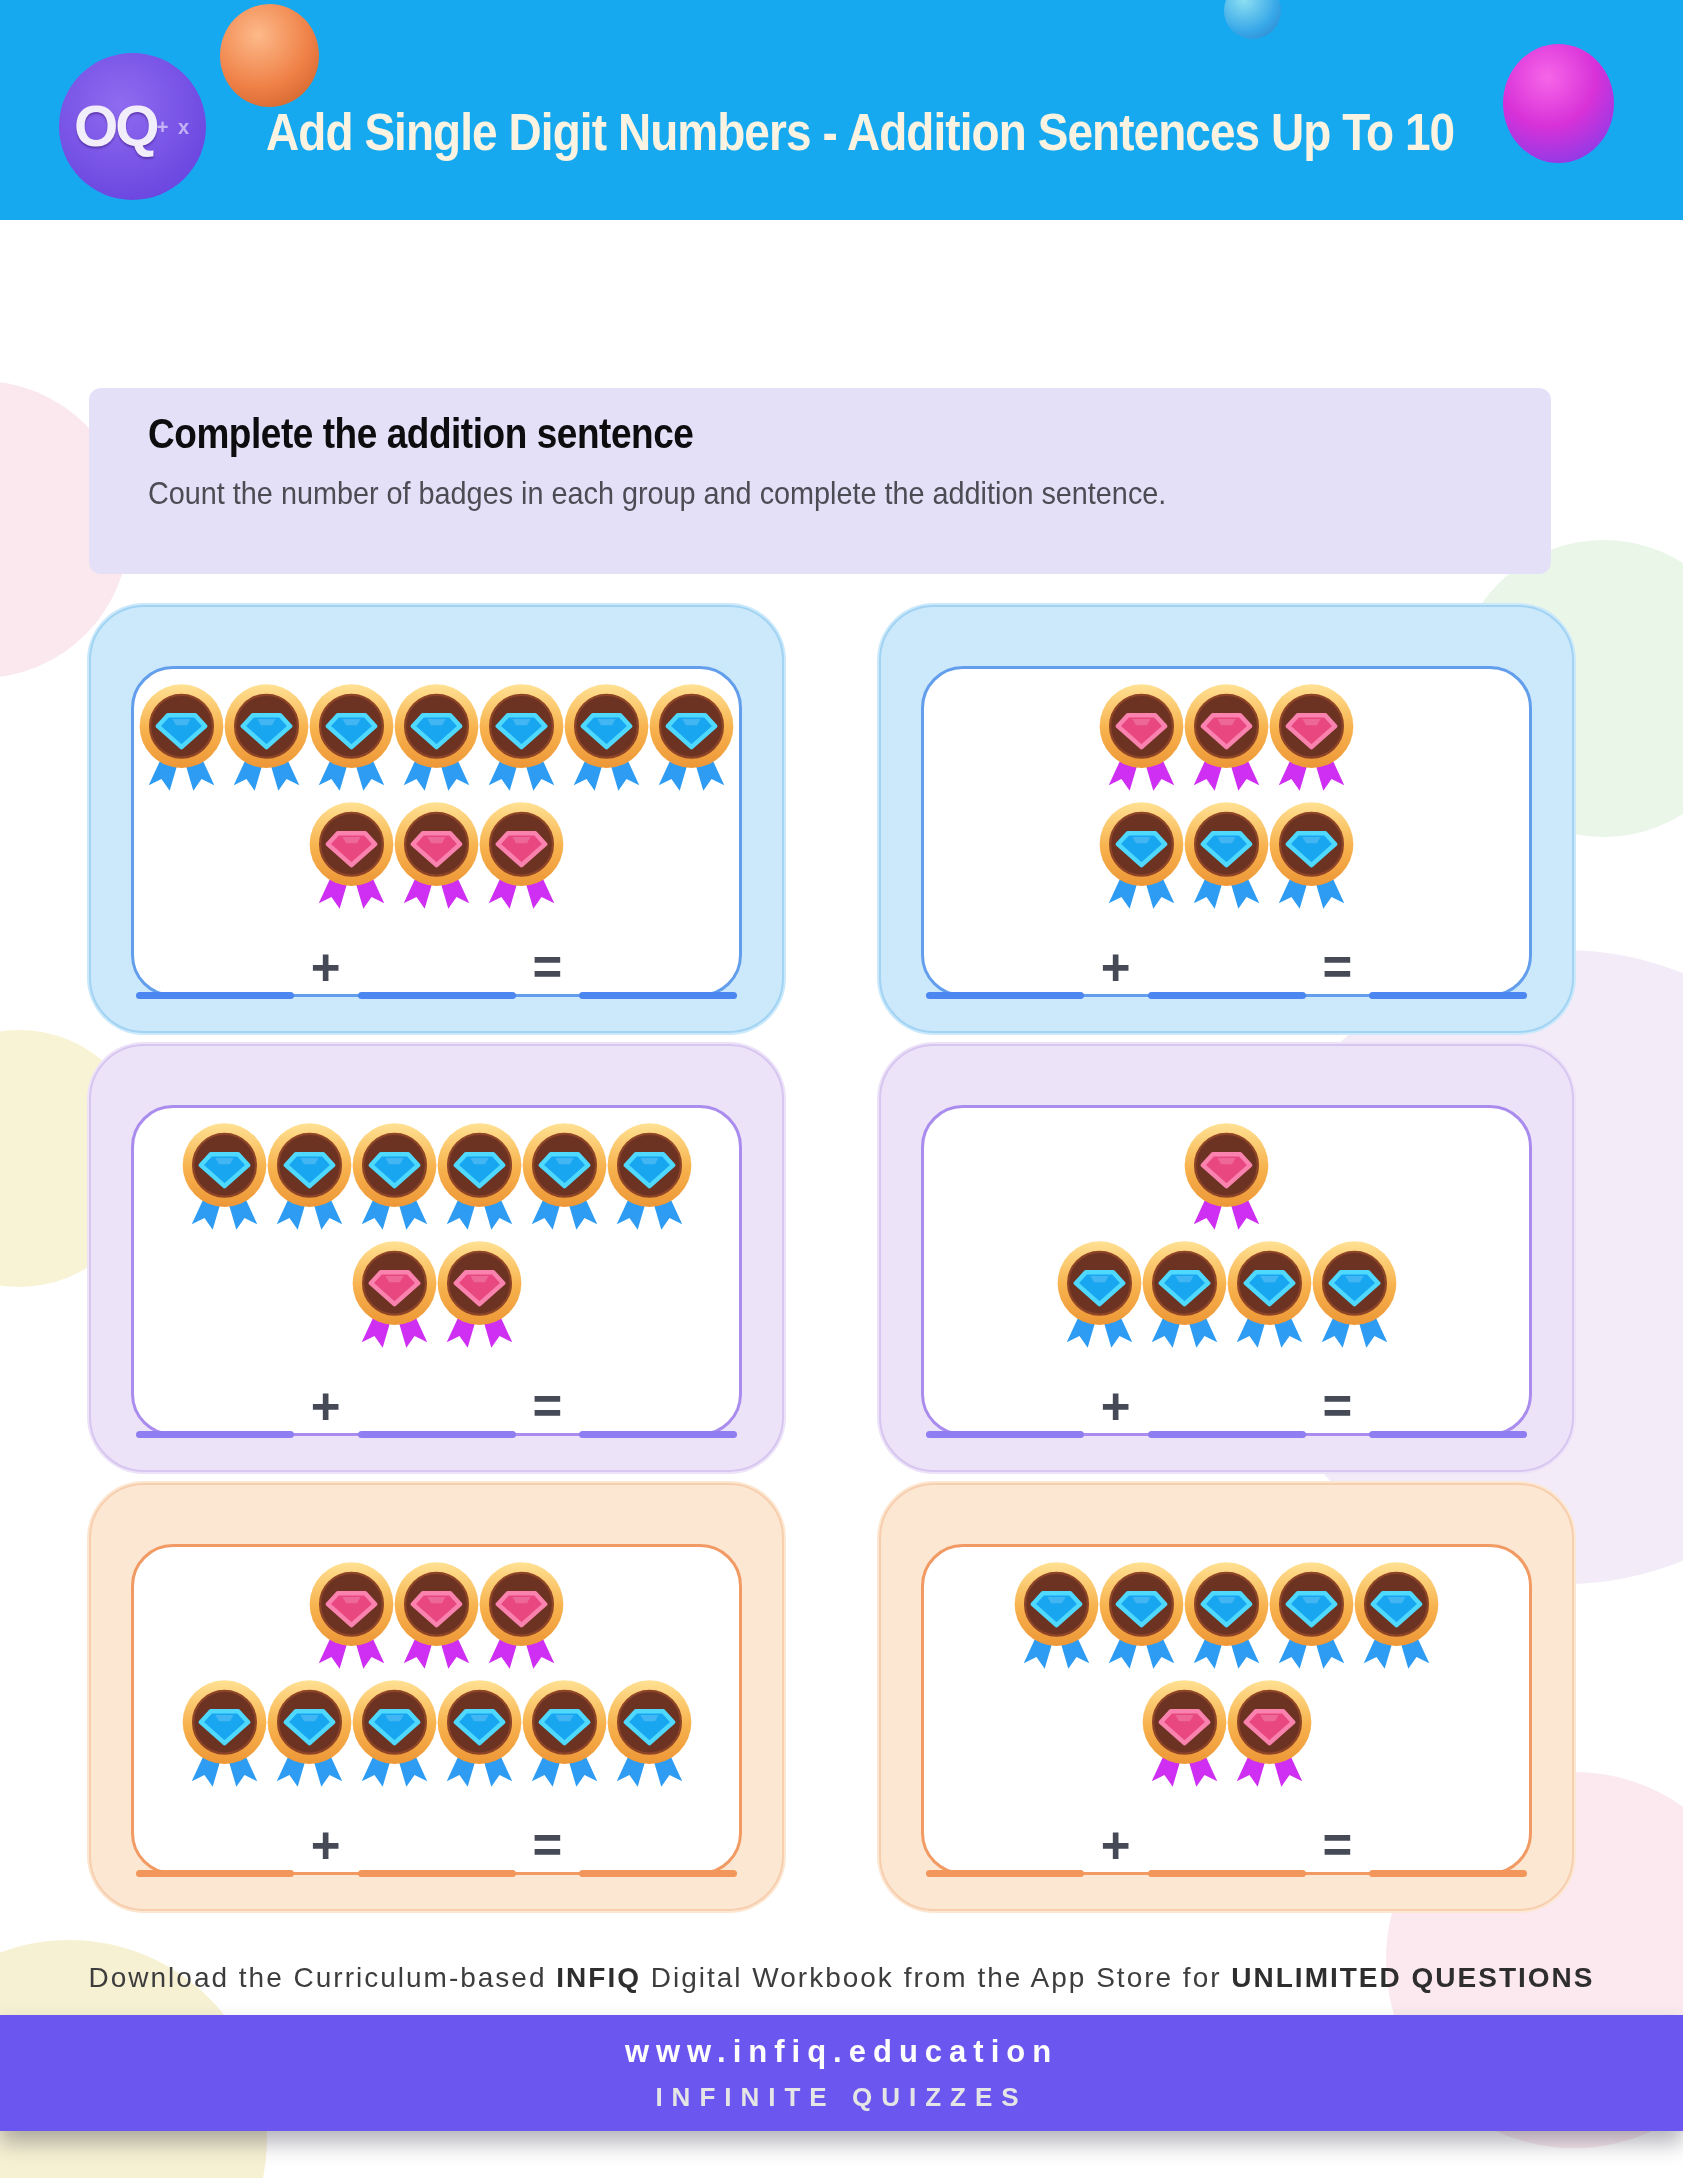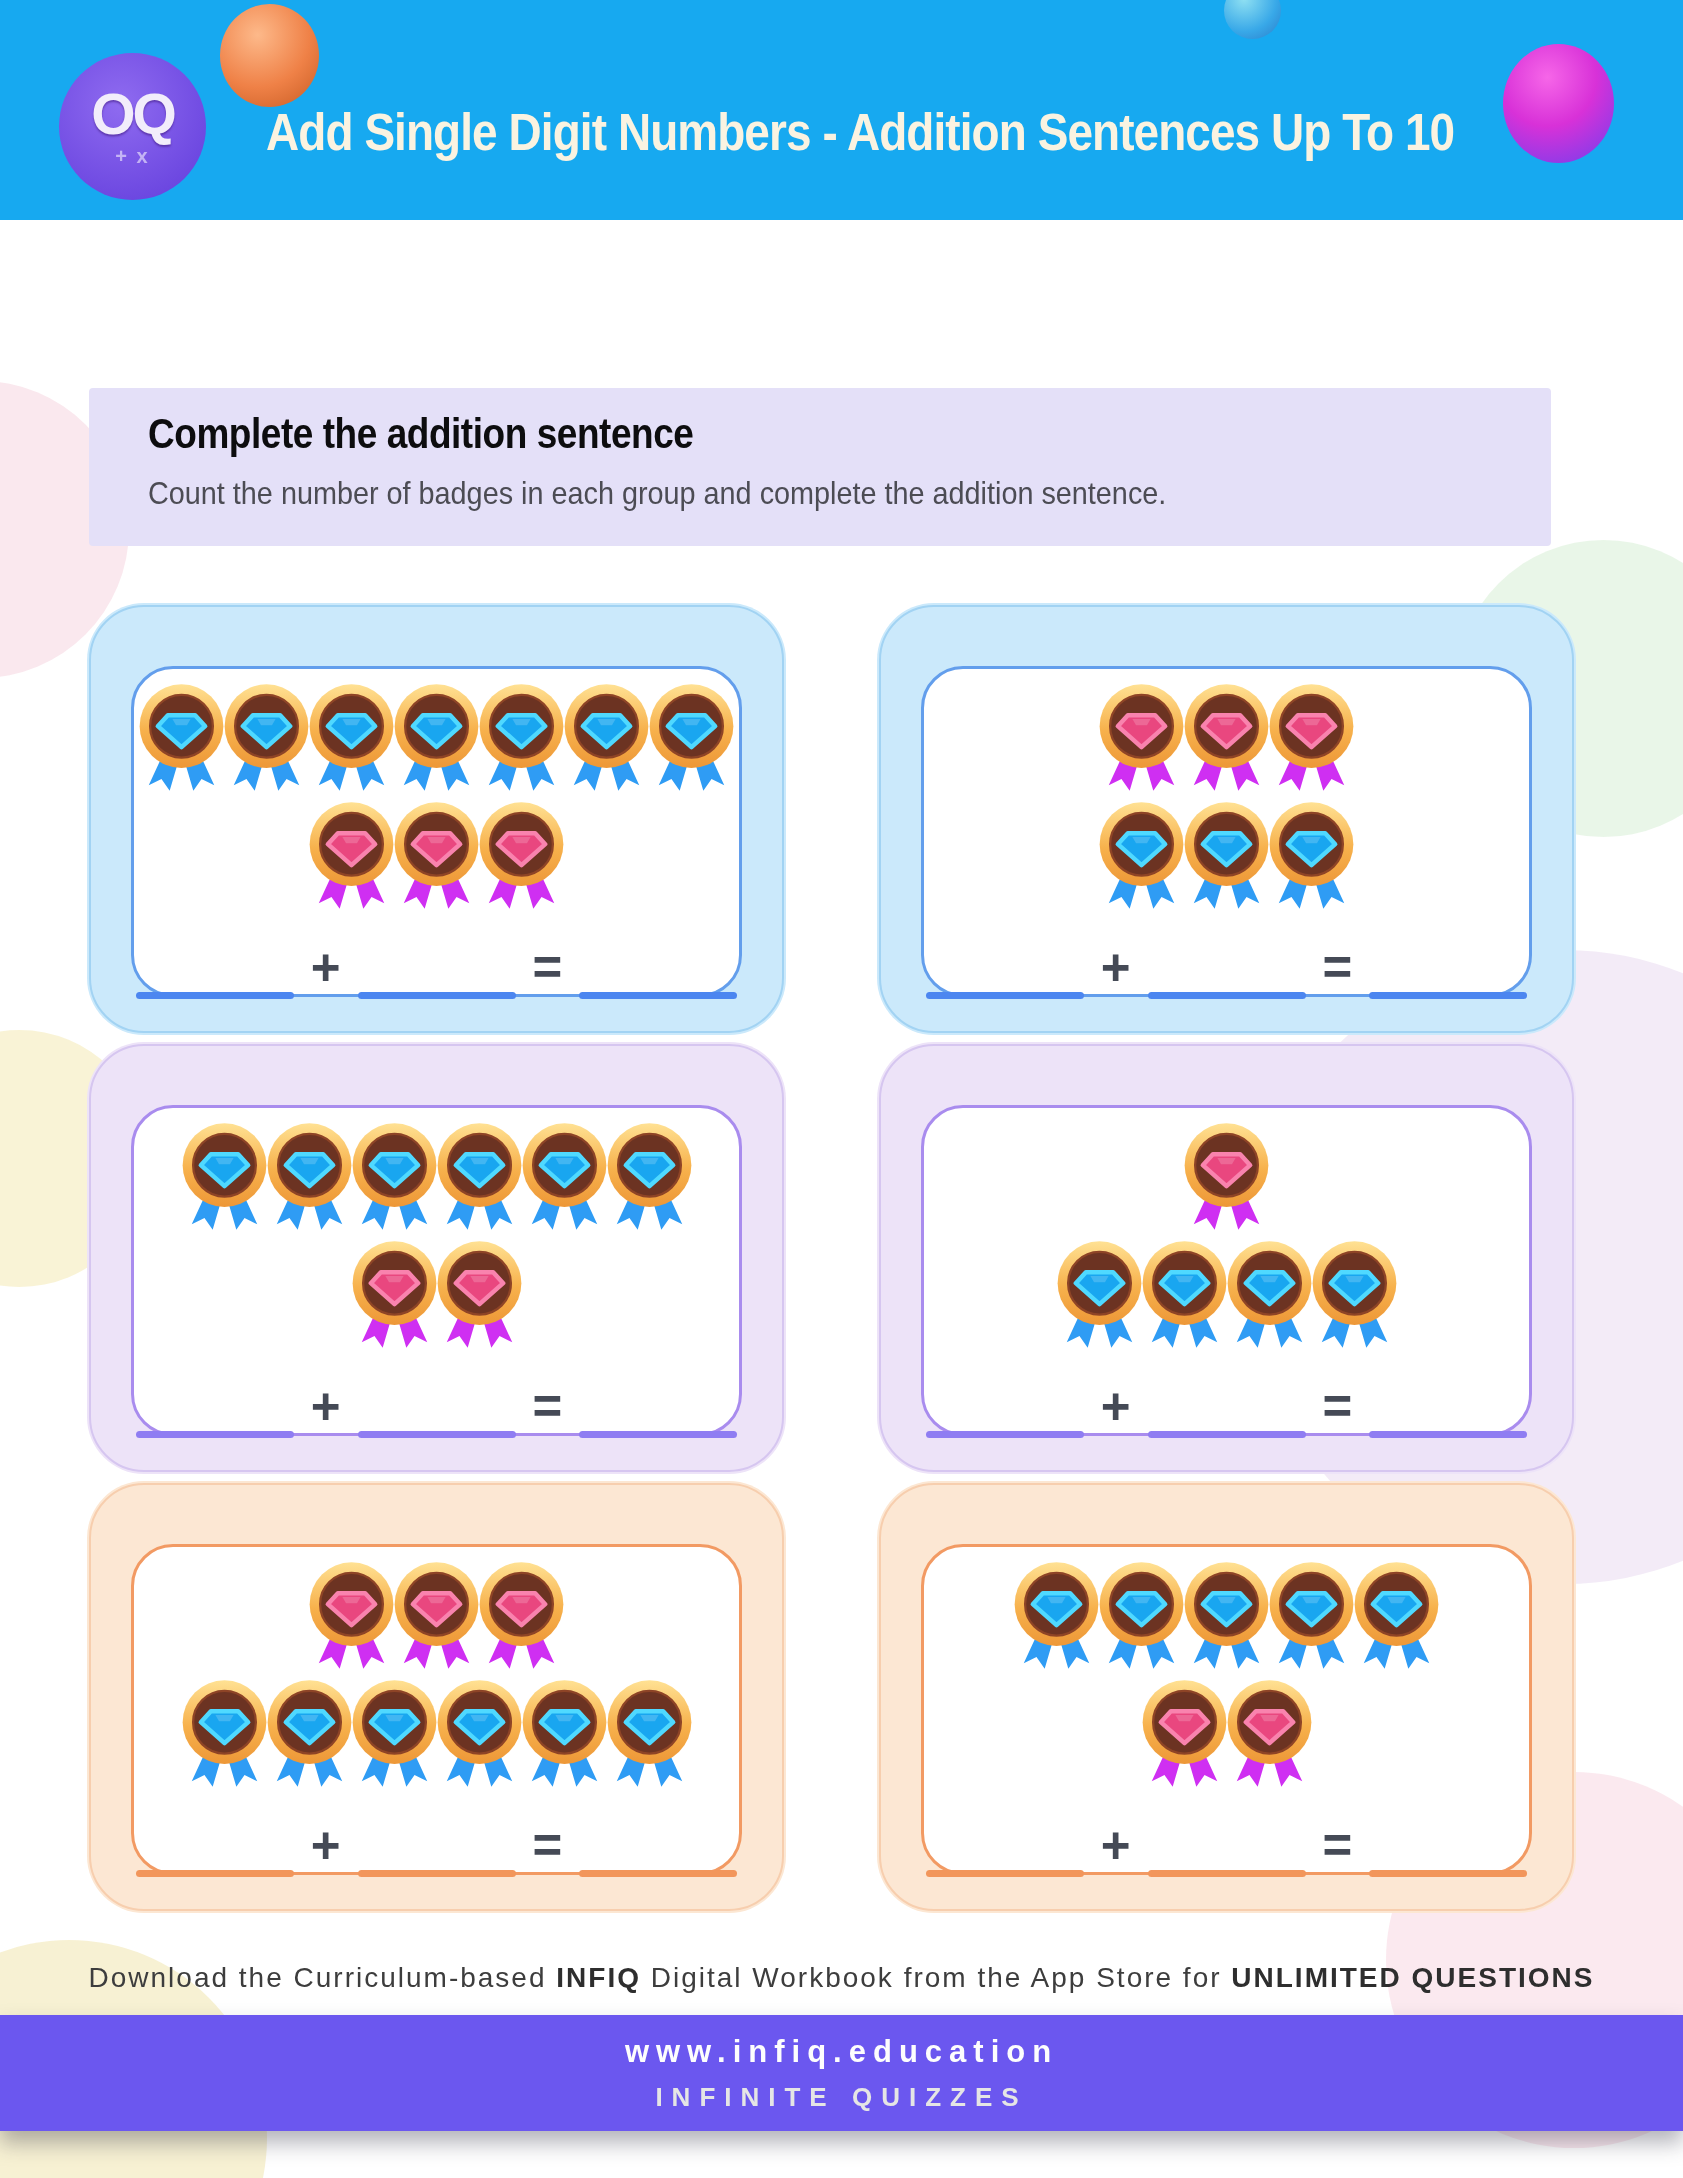--- a/index.html
+++ b/index.html
@@ -12,21 +12,21 @@
   .blob.yellow-left{left:-109px;top:1030px;width:257px;height:257px;background:#f8f0cc;opacity:.8;}
   .blob.mint-right{right:-69px;top:540px;width:297px;height:297px;background:#e3f4e2;opacity:.8;}
   .blob.lav-right{right:-198px;top:950px;width:634px;height:634px;background:#efe4f4;opacity:.75;}
   .blob.pink-bottom{right:-79px;top:1772px;width:376px;height:376px;background:#fae3eb;opacity:.8;}
   .blob.yellow-bottom{left:-129px;top:1940px;width:396px;height:396px;background:#f6f0ce;opacity:.9;}
 
   
   .header{position:absolute;left:0;top:0;width:1683px;height:220px;z-index:3;}
   .header-bg{position:absolute;inset:0;}
   .logo{position:absolute;left:59px;top:53px;width:147px;height:147px;border-radius:50%;
-        display:flex;flex-direction:column;align-items:center;justify-content:center;}
+        display:flex;flex-direction:row;align-items:center;justify-content:center;}
   .logo-text{font-weight:900;font-size:57px;letter-spacing:-3px;color:#f2edfb;
              text-shadow:0 2px 2px rgba(60,20,120,.5);line-height:1;}
   .logo-sub{font-size:20px;color:rgba(255,255,255,.55);font-weight:700;letter-spacing:2px;margin-top:2px;}
   .sphere{position:absolute;border-radius:50%;}
   .sphere.orange{left:220px;top:4px;width:99px;height:103px;
       background:radial-gradient(circle at 38% 30%, #fdb98a, #ef8147 55%, #c75b22);}
   .sphere.blue{left:1224px;top:-18px;width:57px;height:57px;
       background:radial-gradient(circle at 35% 30%, #8fe0f2, #38a8e8 60%, #2b7cc9);}
   .sphere.magenta{left:1503px;top:44px;width:111px;height:119px;
       background:radial-gradient(circle at 40% 28%, #f666e8, #d831d8 45%, #8b3be8 85%);}
@@ -41,22 +41,22 @@
   .field-row{position:absolute;left:0;top:265px;width:1683px;height:50px;z-index:2;}
   .field-label{position:absolute;font-size:37px;font-weight:400;color:#121212;
                transform:scaleX(.82);transform-origin:left center;}
   .field-label.name{left:99px;top:2px;}
   .field-label.date{left:1190px;top:2px;}
   .field-line{position:absolute;height:0;border-top:2px solid #3a3a3a;}
   .field-line.name{left:206px;top:41px;width:608px;}
   .field-line.date{left:1277px;top:41px;width:295px;}
 
   
-  .instruction{position:absolute;left:89px;top:388px;width:1462px;height:158px;
-               background:#e4e0f8;border-radius:4px;z-index:2;}
+  .instruction{position:absolute;left:89px;top:388px;width:1462px;height:186px;
+               background:#e4e0f8;border-radius:12px;z-index:2;}
   .instruction-title{position:absolute;left:59px;top:22px;font-size:42px;font-weight:700;color:#0d0d0f;
                      transform:scaleX(.88);transform-origin:left center;letter-spacing:-0.5px;}
   .instruction-sub{position:absolute;left:59px;top:87px;font-size:32px;font-weight:400;color:#4c4c54;
                    transform:scaleX(.9);transform-origin:left center;}
 
   
   .problems{position:absolute;left:87px;top:603px;z-index:2;
             display:grid;grid-template-columns:699px 699px;column-gap:91px;
             grid-auto-rows:432px;row-gap:7px;}
   .card{position:relative;border-radius:57px;}

